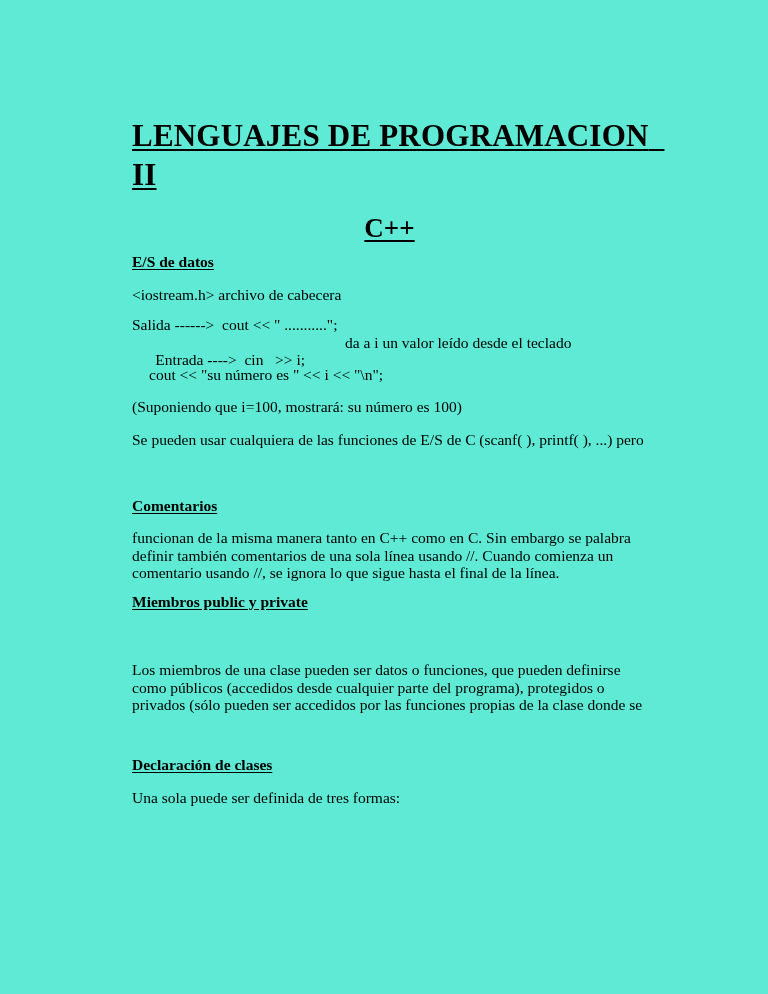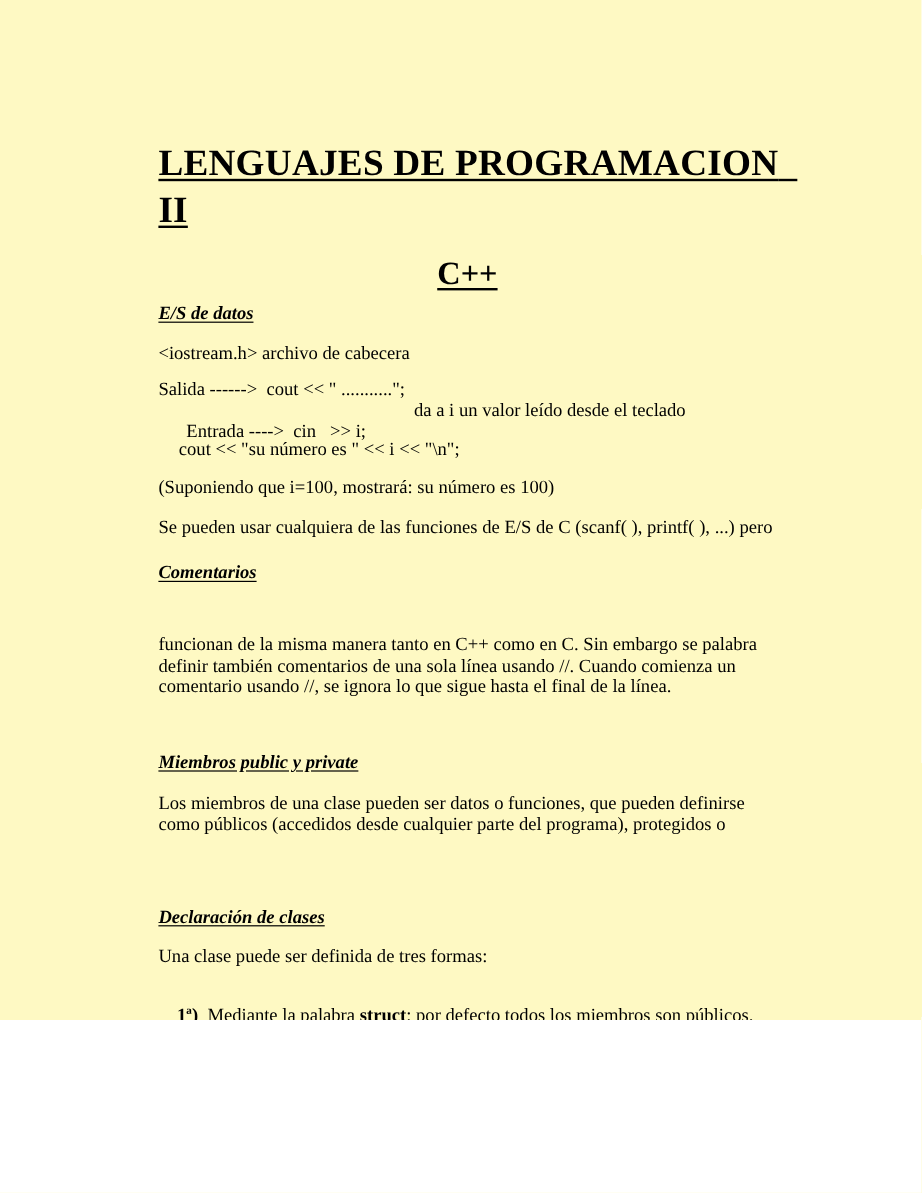--- a/index.html
+++ b/index.html
@@ -1,20 +1,20 @@
 <!DOCTYPE html>
 <html><head>
 <meta charset="utf-8">
 <style>
   html, body { margin: 0; padding: 0; background: #ffffff; }
   .page {
     position: relative;
     width: 768px;
-    height: 850px;
-    background: #fef9c3;
+    height: 994px;
+    background: #5eead4;
     color: #000000;
     font-family: "Liberation Serif", "DejaVu Serif", serif;
     font-size: 15.5px;
     line-height: 17.5px;
     overflow: hidden;
   }
   .abs { position: absolute; left: 132px; }
 
   .doc-title {
     top: 95px;
@@ -34,21 +34,20 @@
     line-height: 32px;
     font-weight: bold;
   }
   .subtitle span { text-decoration: underline; text-underline-offset: 3px; text-decoration-thickness: 2px; }
 
   .sec-heading {
     font-weight: bold;
     text-decoration: underline;
     text-underline-offset: 2px;
     white-space: pre;
-    font-style: italic;
   }
   .line  { white-space: pre; }
   .para div { white-space: pre; }
 
   .entrada-row { position: relative; }
   .entrada-comment { position: absolute; left: 213px; top: 0; white-space: pre; text-align: right; }
 
   .indent { padding-left: 17px; }
   .b { font-weight: bold; }
 </style>
@@ -79,36 +78,34 @@
   </div>
 
   <div class="abs line indent" style="top:366px">cout &lt;&lt; "su número es " &lt;&lt; i &lt;&lt; "\n";</div>
 
   <div class="abs line" style="top:398px">(Suponiendo que i=100, mostrará: su número es 100)</div>
 
   <div class="abs para" style="top:431px">
     <div>Se pueden usar cualquiera de las funciones de E/S de C (scanf( ), printf( ), ...) pero</div>
   </div>
 
-  <div class="abs sec-heading" style="top:469px">Comentarios</div>
+  <div class="abs sec-heading" style="top:497px">Comentarios</div>
 
   <div class="abs para" style="top:529px">
     <div>funcionan de la misma manera tanto en C++ como en C. Sin embargo se palabra</div>
     <div>definir también comentarios de una sola línea usando //. Cuando comienza un</div>
     <div>comentario usando //, se ignora lo que sigue hasta el final de la línea.</div>
   </div>
 
-  <div class="abs sec-heading" style="top:627px">Miembros public y private</div>
+  <div class="abs sec-heading" style="top:593px">Miembros public y private</div>
 
   <div class="abs para" style="top:661px">
     <div>Los miembros de una clase pueden ser datos o funciones, que pueden definirse</div>
     <div>como públicos (accedidos desde cualquier parte del programa), protegidos o</div>
+    <div>privados (sólo pueden ser accedidos por las funciones propias de la clase donde se</div>
   </div>
 
   <div class="abs sec-heading" style="top:756px">Declaración de clases</div>
 
-  <div class="abs line" style="top:789px">Una clase puede ser definida de tres formas:</div>
+  <div class="abs line" style="top:789px">Una sola puede ser definida de tres formas:</div>
 
-  <div class="abs line" style="top:820px">
-    <span class="b">1ª)</span><span>  Mediante la palabra </span><span class="b">struct</span><span>: por defecto todos los miembros son públicos.</span>
-  </div>
 
 </div>
 
 </body></html>

